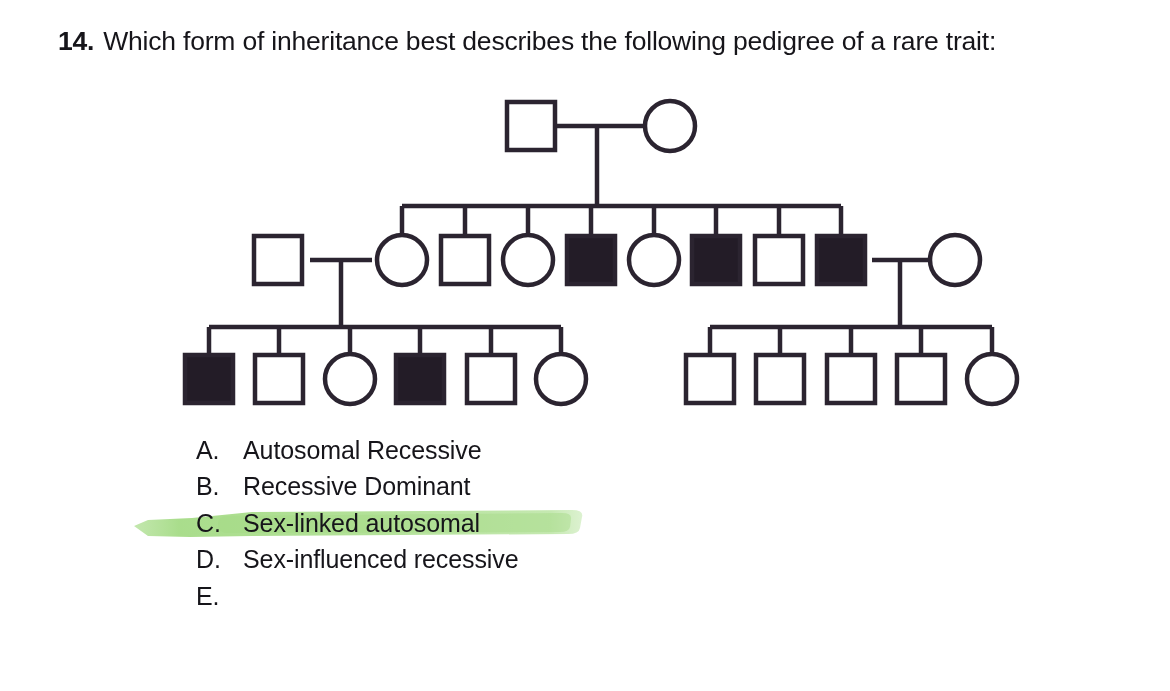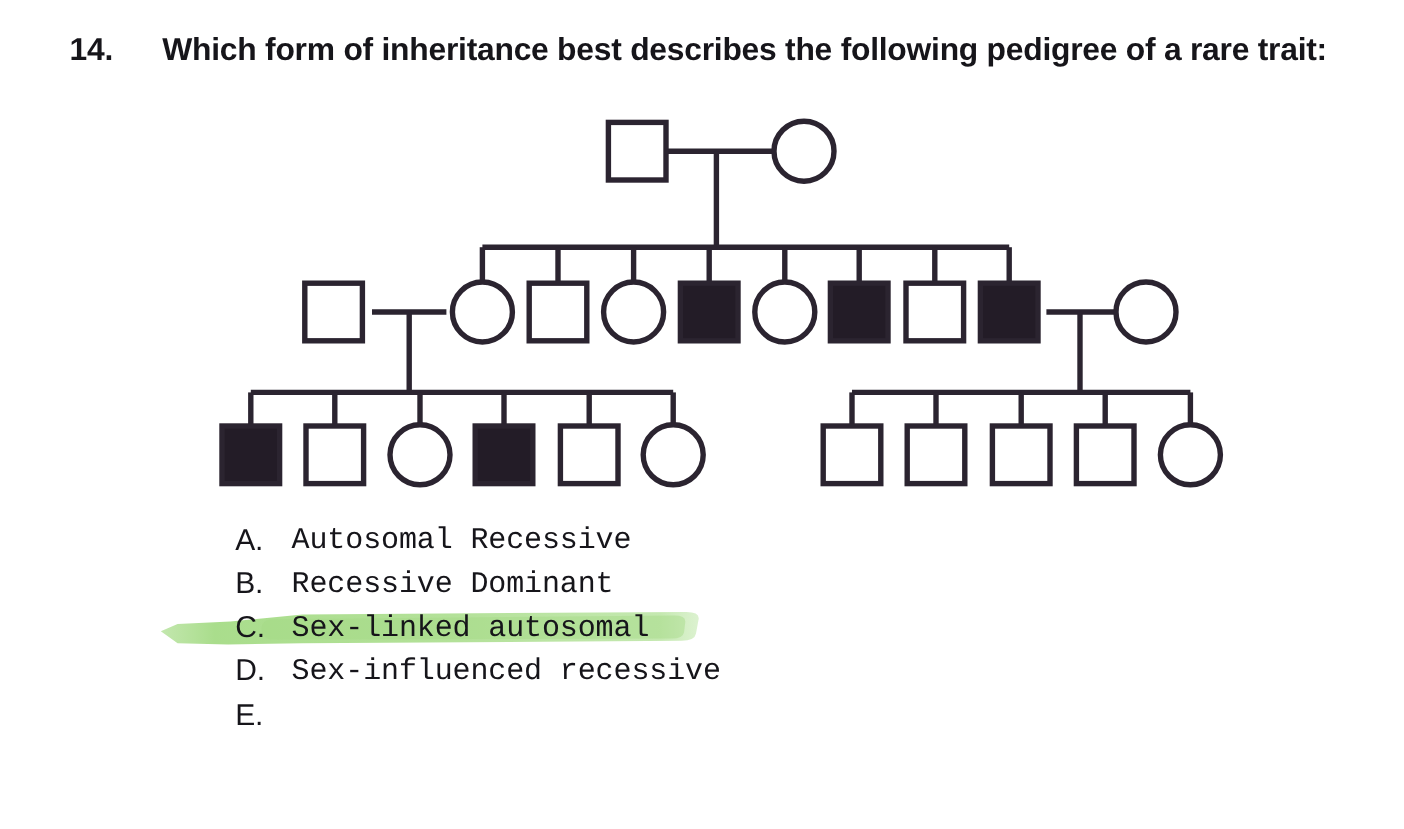--- a/index.html
+++ b/index.html
@@ -22,27 +22,26 @@
     position: absolute;
     left: 58px;
     top: 26px;
     width: 1080px;
     display: flex;
     align-items: baseline;
     font-size: 26.5px;
     font-weight: 700;
     letter-spacing: -0.2px;
     white-space: nowrap;
-    gap: 32px;
   }
   #question-number {
     margin-right: 9px;
   }
   #question-text {
-    font-weight: 700;
+    font-weight: 400;
   }
 
   
   #pedigree {
     position: absolute;
     left: 0;
     top: 80px;
     width: 1170px;
     height: 330px;
   }
@@ -66,21 +65,20 @@
     letter-spacing: -0.1px;
   }
   .option-letter {
     position: absolute;
     left: 196px;
     width: 42px;
   }
   .option-label {
     position: absolute;
     left: 243px;
-    font-family: Liberation Mono, monospace;
   }
   
   .highlight-stroke {
     position: absolute;
     left: 132px;
     top: 1px;
     width: 452px;
     height: 34px;
     pointer-events: none;
   }

